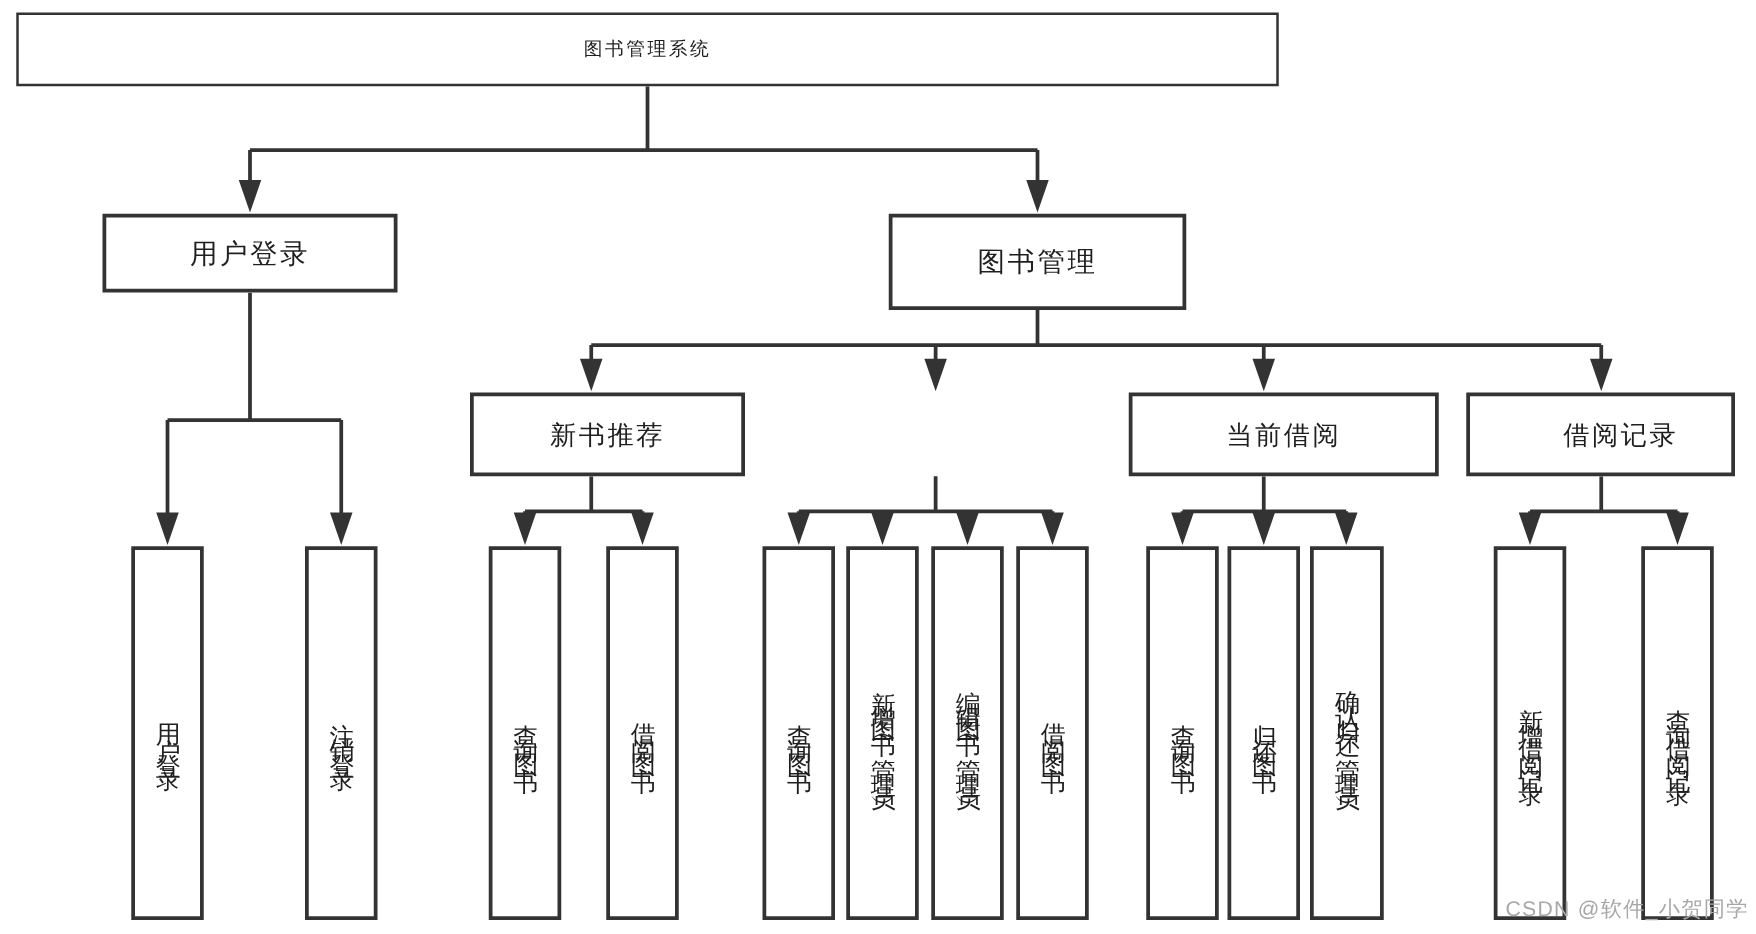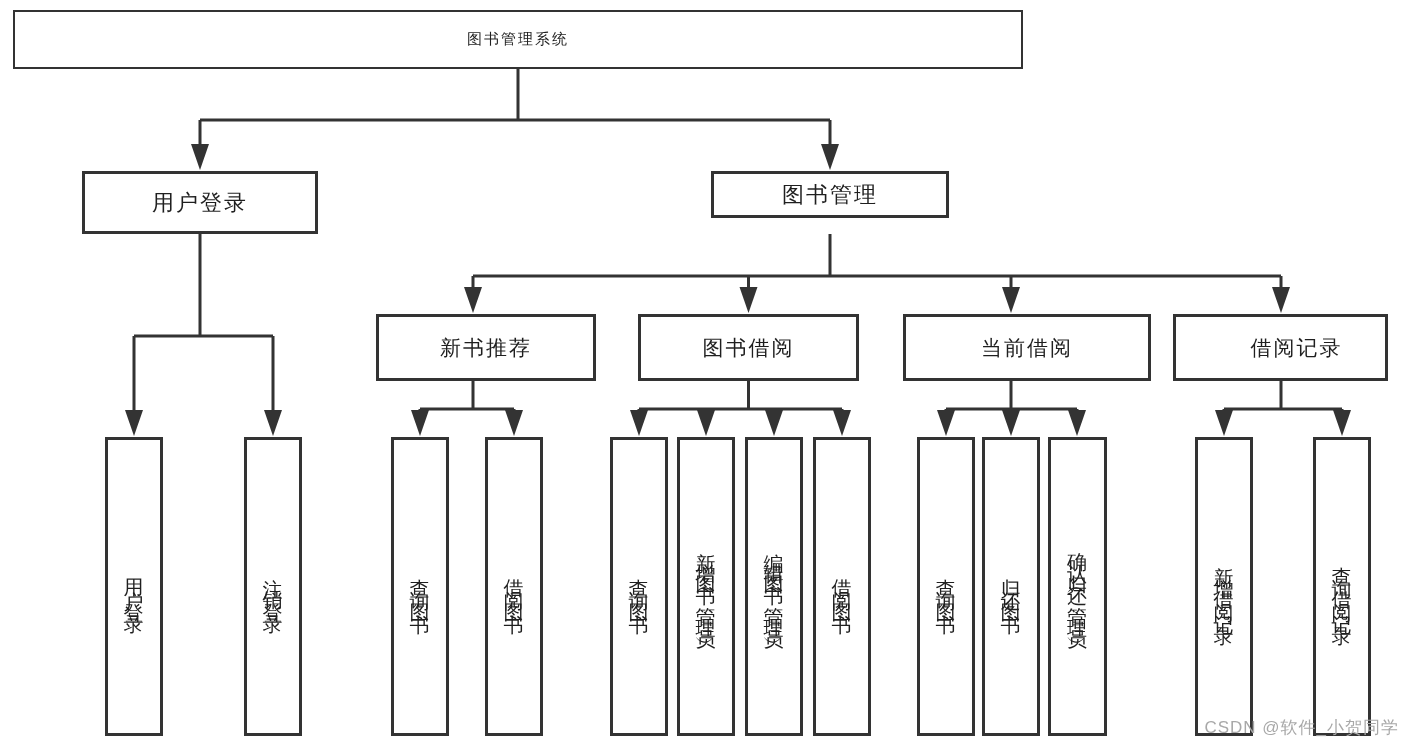--- a/index.html
+++ b/index.html
@@ -19,21 +19,21 @@
   .wires .ah{fill:var(--line);stroke:none;}
   .box{
     position:absolute;box-sizing:border-box;background:#ffffff;
     border:3px solid var(--box-border);
     display:flex;align-items:center;justify-content:center;
     color:var(--text);font-size:21px;letter-spacing:2px;
     z-index:2;white-space:nowrap;
   }
   .box--root{left:13px;top:10px;width:1010px;height:59px;border-width:2px;font-size:15px;}
   .box--l2a{left:82px;top:171px;width:236px;height:63px;font-size:22px;}
-  .box--l2b{left:711px;top:171px;width:238px;height:47px;font-size:22px;}
+  .box--l2b{left:711px;top:171px;width:238px;height:77px;font-size:22px;}
   .box--l3a{left:363px;top:314px;width:220px;height:67px;margin-left:13px;}
   .box--l3b{left:638px;top:314px;width:221px;height:67px;}
   .box--l3c{left:903px;top:314px;width:248px;height:67px;}
   .box--l3d{left:1173px;top:314px;width:215px;height:67px;padding-left:32px;}
   .leaf{top:437px;width:58px;height:299px;}
   .leaf .vtxt{
     writing-mode:vertical-rl;text-orientation:mixed;
     font-size:20px;line-height:1;letter-spacing:12px;
   }
   .leaf--a1{left:105px;} .leaf--a2{left:244px;}
@@ -98,23 +98,20 @@
   <div class="box box--l2a">
     <span>用户登录</span>
   </div>
   <div class="box box--l2b">
     <span>图书管理</span>
   </div>
 
   <div class="box box--l3a">
     <span>新书推荐</span>
   </div>
-  <div class="box box--l3b">
-    <span>图书借阅</span>
-  </div>
   <div class="box box--l3c">
     <span>当前借阅</span>
   </div>
   <div class="box box--l3d">
     <span>借阅记录</span>
   </div>
 
   <div class="box leaf leaf--a1">
     <span class="vtxt">用户登录</span>
   </div>

